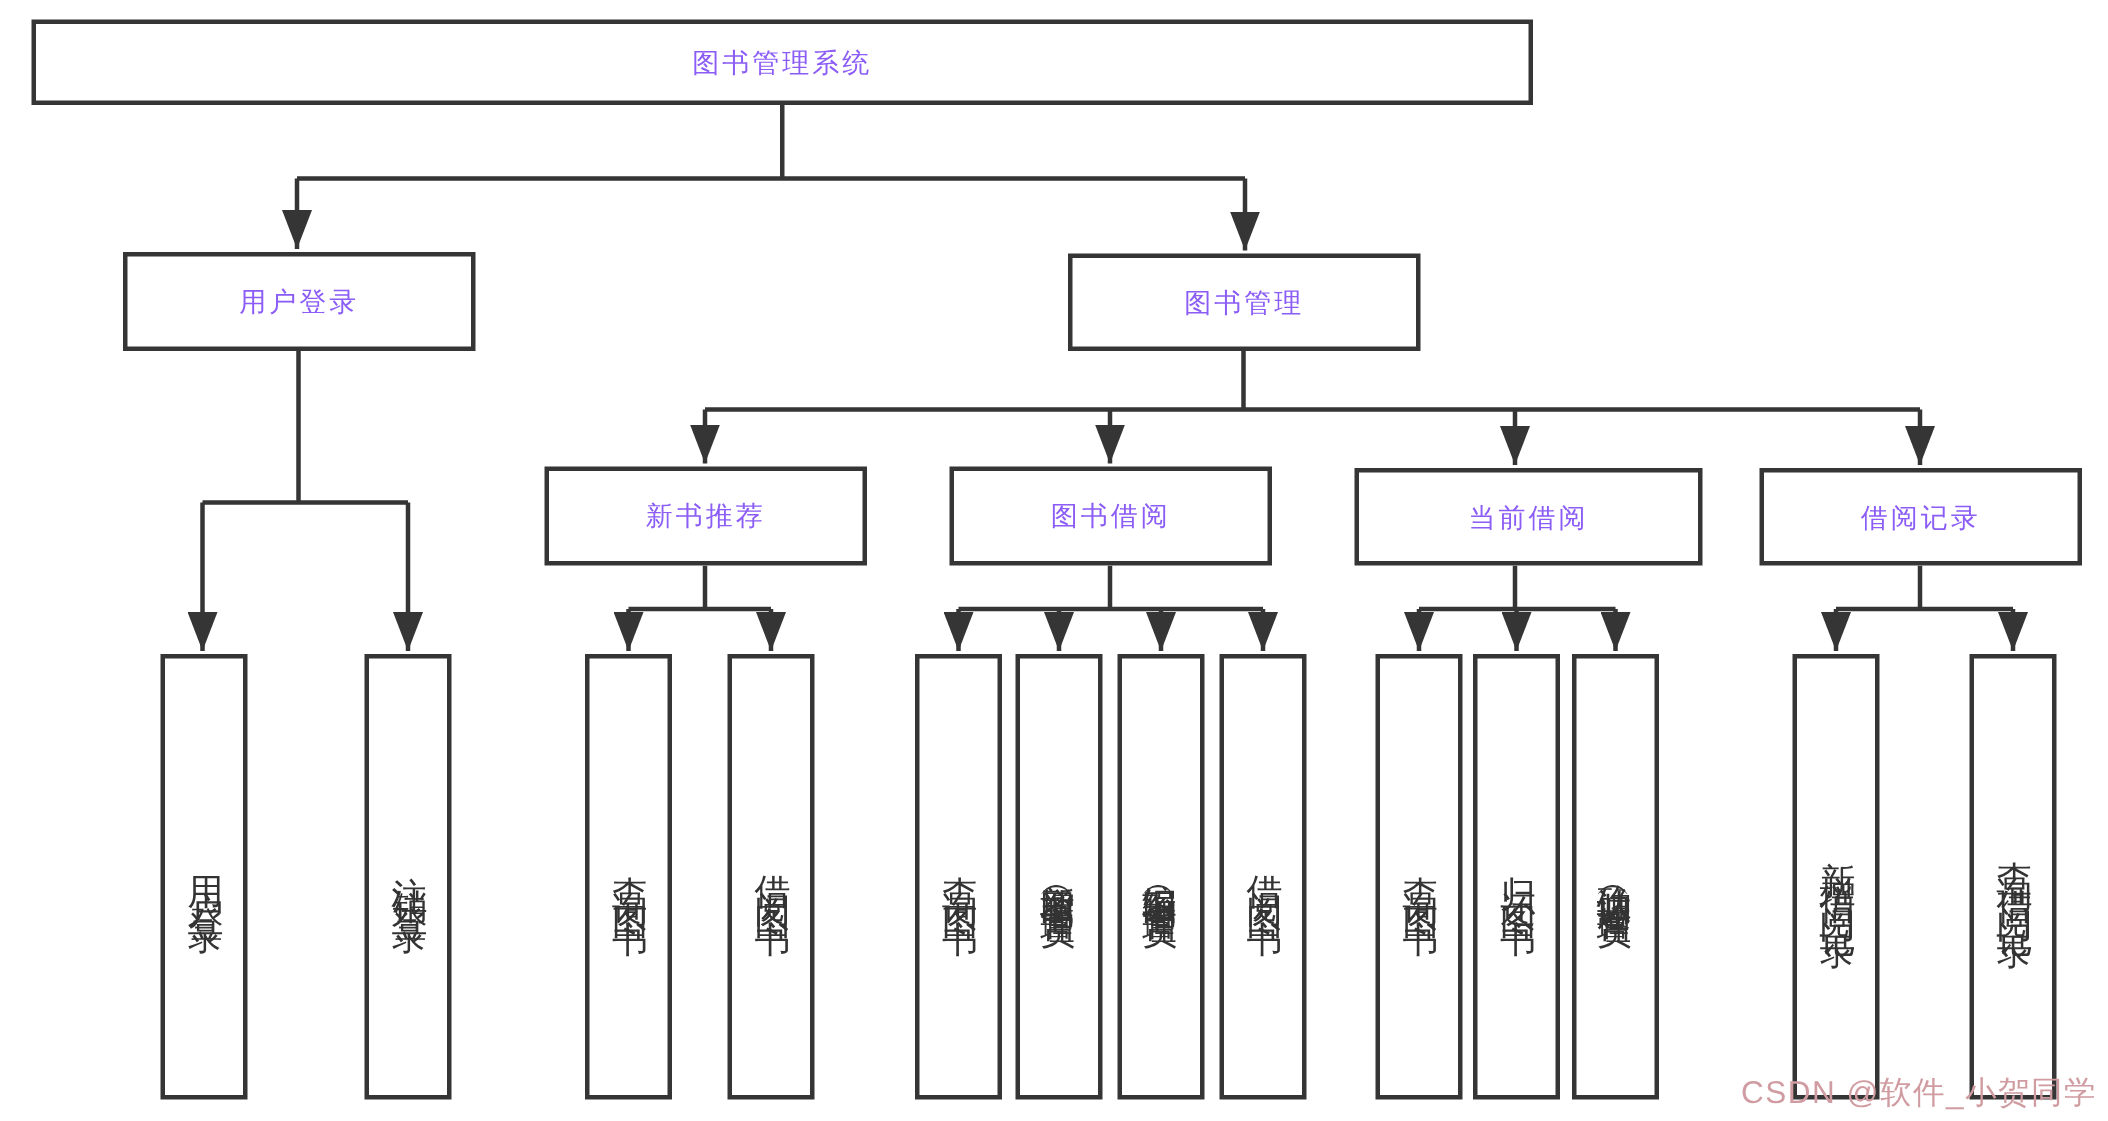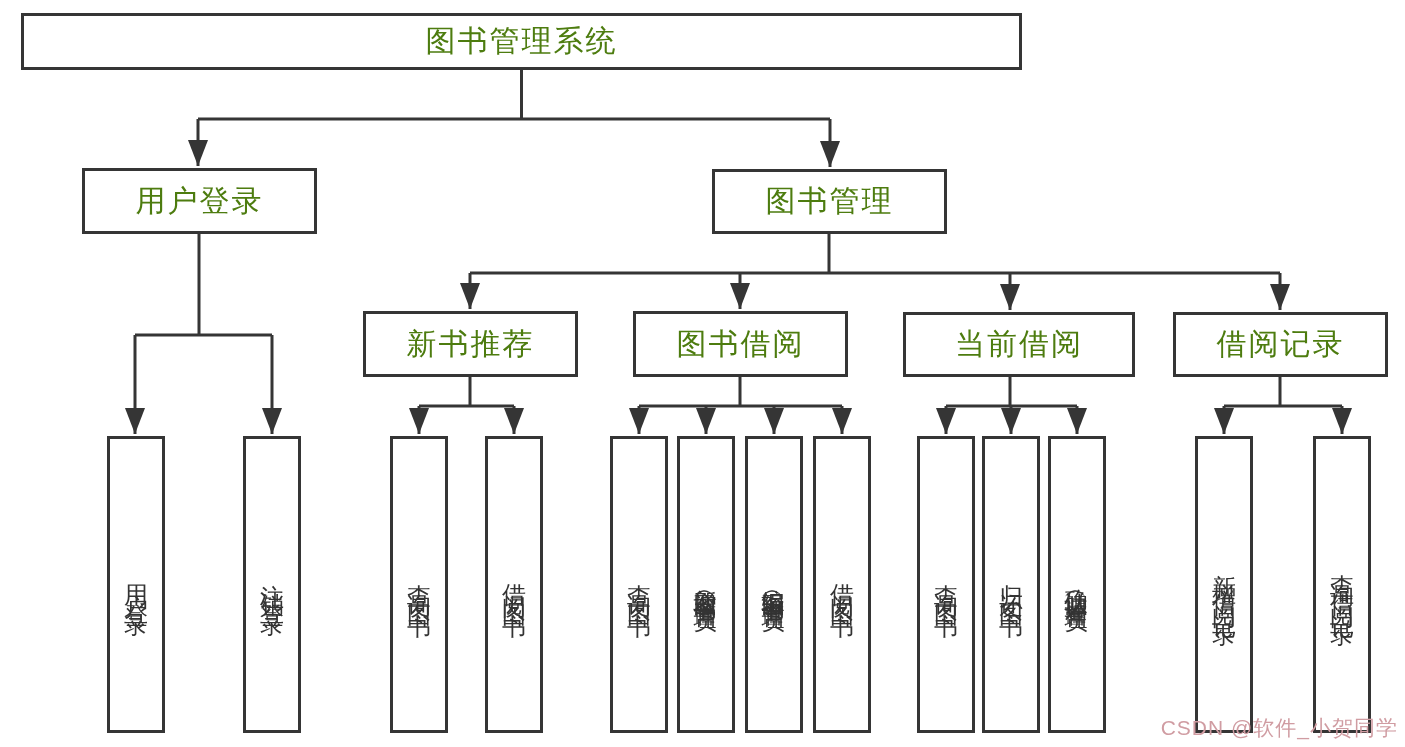--- a/index.html
+++ b/index.html
@@ -20,23 +20,23 @@
   .box {
     position: absolute;
     box-sizing: border-box;
     background: #ffffff;
     border: 3px solid #353535;
     display: flex;
     align-items: center;
     justify-content: center;
   }
   .h-label {
-    font-size: 30px;
+    font-size: 18px;
     letter-spacing: 2px;
-    color: #4d7c0f;
+    color: #8b5cf6;
     white-space: nowrap;
   }
   .leaf .v-label {
     writing-mode: vertical-rl;
     font-size: 24px;
     letter-spacing: 10px;
     color: #333333;
   }
   .leaf.leaf-long .v-label {
     font-size: 23px;

